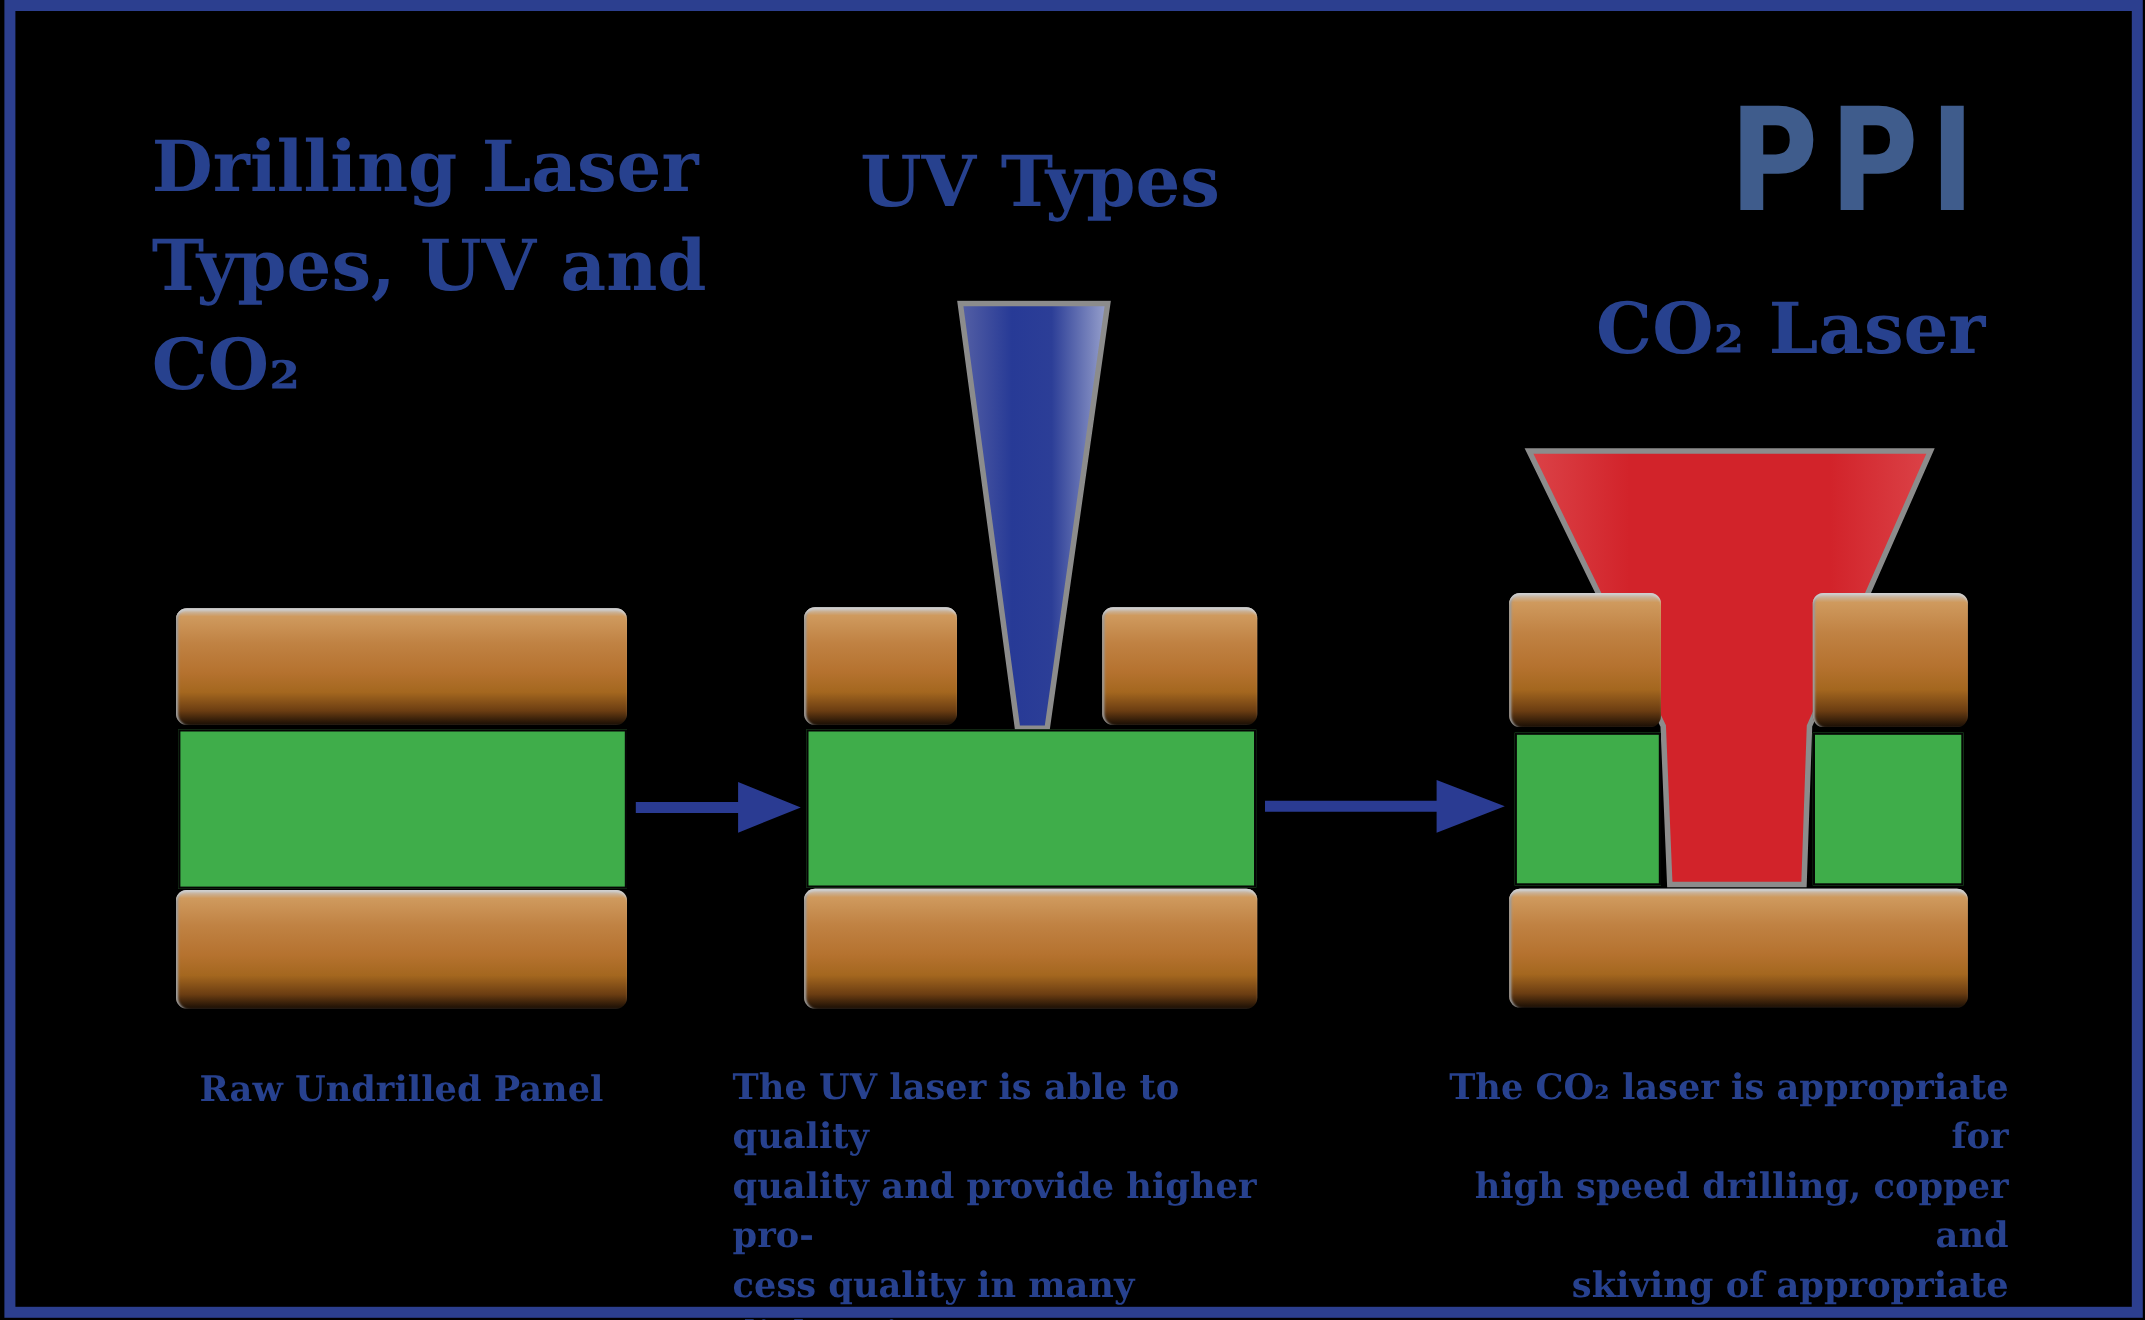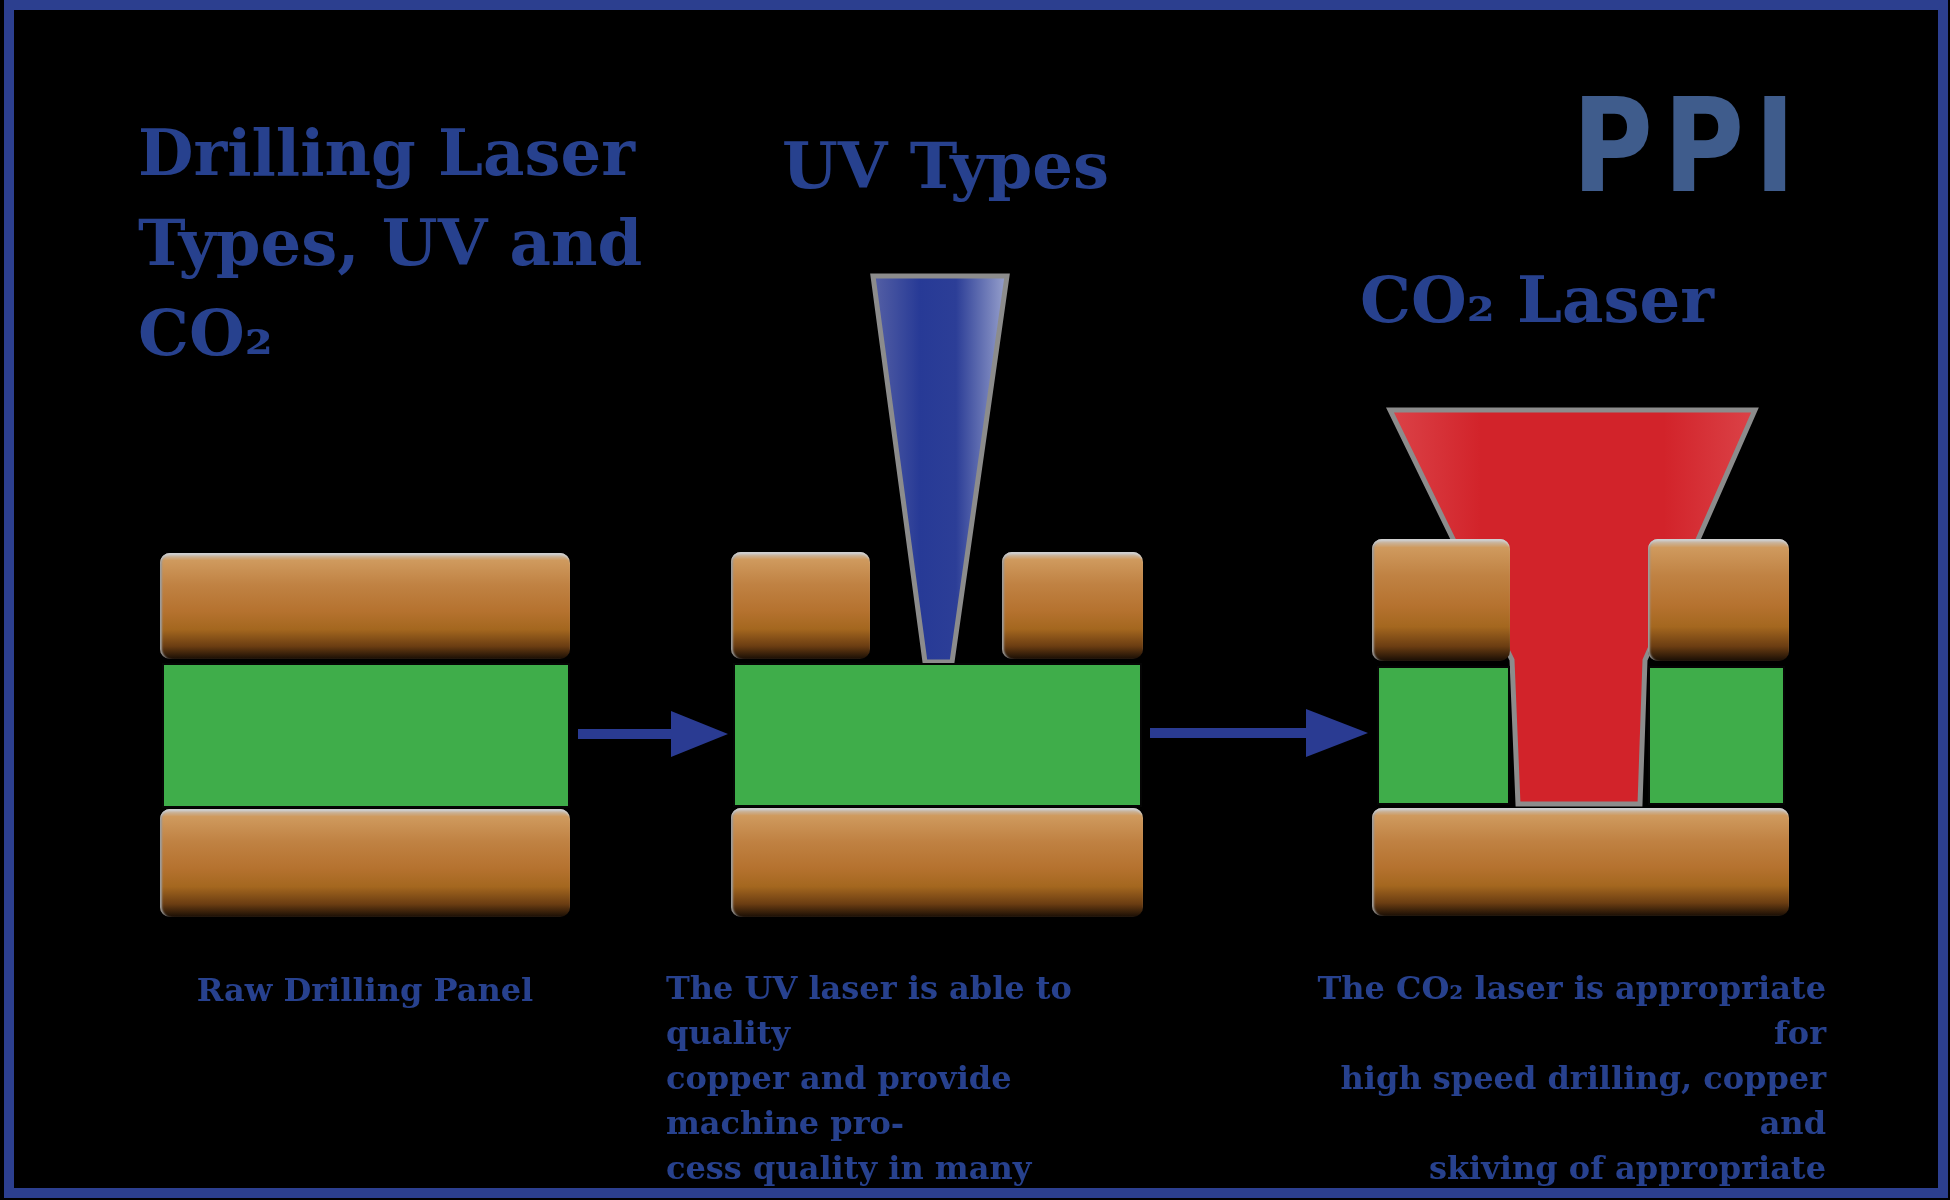--- a/index.html
+++ b/index.html
@@ -6,21 +6,21 @@
   .canvas{position:relative;width:1950px;height:1200px;background:#000;overflow:hidden;
           font-family:"DejaVu Serif", serif;}
   .frame{position:absolute;left:4px;top:0;width:1944px;height:1198px;
          border:10px solid var(--frame-blue,#2c3f8f);box-sizing:border-box;}
 
   
   .title{position:absolute;left:138px;top:108px;width:520px;
          font-size:64px;line-height:90px;font-weight:600;color:var(--text-blue,#27418e);}
   .heading{position:absolute;font-size:64px;font-weight:600;color:var(--text-blue,#27418e);white-space:nowrap;}
   .heading-uv{left:782px;top:128px;}
-  .heading-co2{left:1360px;top:262px;}
+  .heading-co2{left:1451px;top:262px;}
   .logo{position:absolute;left:1572px;top:70px;font-family:"DejaVu Sans",sans-serif;
         font-weight:bold;font-size:130px;letter-spacing:12px;color:var(--logo-blue,#3f5c8c);
         transform:scaleX(.85);transform-origin:left top;}
   .caption{position:absolute;font-size:32px;line-height:45px;font-weight:600;
            color:var(--text-blue,#27418e);}
   .caption-1{left:150px;top:968px;width:430px;text-align:center;}
   .caption-2{left:666px;top:966px;width:500px;text-align:left;}
   .caption-3{left:1306px;top:966px;width:520px;text-align:right;}
 
   
@@ -109,24 +109,24 @@
       </linearGradient>
     </defs>
     <polygon points="6,4 371,4 261,254 256,398 134,398 128,254" fill="url(#co2Grad)"></polygon>
   </svg>
   <div class="copper p3-copper-top-left"></div>
   <div class="copper p3-copper-top-right"></div>
   <div class="green p3-green-left"></div>
   <div class="green p3-green-right"></div>
   <div class="copper p3-copper-bottom"></div>
 
-  <div class="caption caption-1">Raw Drilling Panel</div>
+  <div class="caption caption-1">Raw Undrilled Panel</div>
   <div class="caption caption-2">
     <div>The UV laser is able to quality</div>
-    <div>copper and provide machine pro-</div>
+    <div>quality and provide higher pro-</div>
     <div>cess quality in many dielectrics.</div>
   </div>
   <div class="caption caption-3">
     <div>The CO₂ laser is appropriate for</div>
     <div>high speed drilling, copper and</div>
     <div>skiving of appropriate</div>
   </div>
 
 </div>
 

